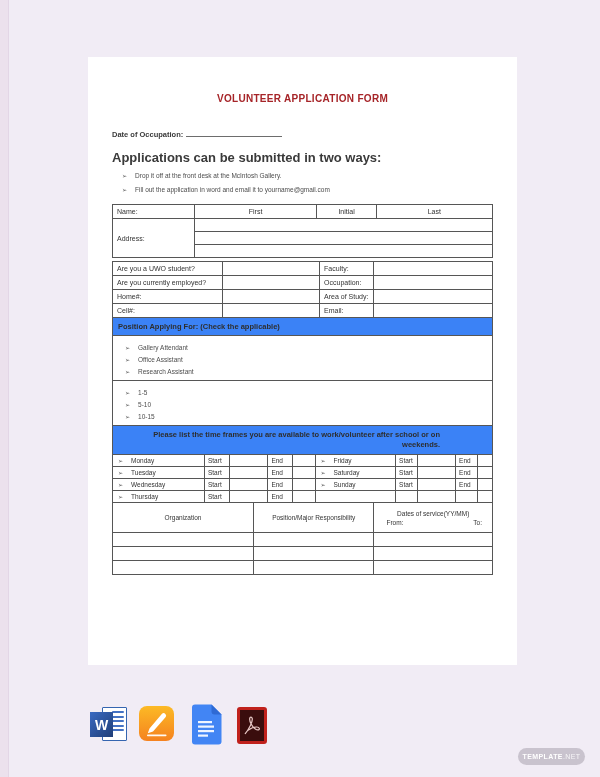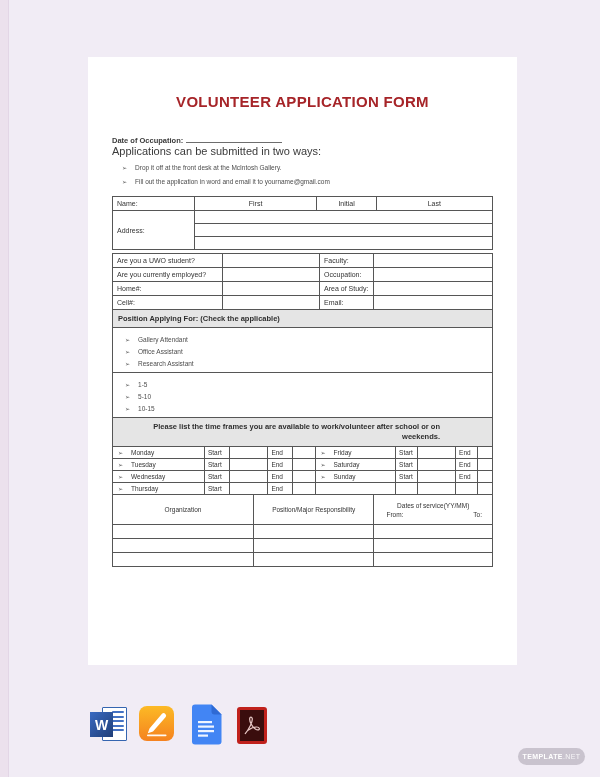--- a/index.html
+++ b/index.html
@@ -11,47 +11,47 @@
   .left-strip {
     position:absolute; left:0; top:0; width:9px; height:777px;
     background:#ece1ed; border-right:1px solid #e3d6e6;
   }
   .page {
     position:absolute; left:88px; top:57px; width:429px; height:608px;
     background:#ffffff;
   }
   .page-inner { padding:30px 24px 0 24px; color:#333; }
   .doc-title {
-    text-align:center; color:#a62428; font-weight:700; font-size:15px;
+    text-align:center; color:#a62428; font-weight:700; font-size:10px;
     letter-spacing:.3px; margin-top:6px;
   }
   .date-row { margin-top:26px; font-size:7.5px; font-weight:700; color:#3a3a3a; }
   .date-underline {
     display:inline-block; width:96px; height:7px;
     border-bottom:1px solid #6d6d6d; margin-left:3px;
   }
-  .ways-head { font-size:11px; font-weight:400; color:#3a3a3a; }
+  .ways-head { margin-top:11px; font-size:13px; font-weight:700; color:#3a3a3a; }
   .way-line { margin-top:7px; padding-left:10px; font-size:6.5px; color:#4c4c4c; }
   .arrow { font-size:6px; color:#555; margin-right:8px; }
 
   .form-area { margin-top:11px; }
   table { width:100%; border-collapse:collapse; table-layout:fixed; }
   td {
     border:1px solid #565656; font-size:7px; color:#333;
     padding:0 4px; height:13px; vertical-align:middle; overflow:hidden; white-space:nowrap;
   }
   .t-name td { height:14px; }
   .t-name .hd { text-align:center; }
   .addr-row td { height:13px; }
   .t-info { margin-top:3px; }
   .t-info td { height:14px; }
   .t-stack { margin-top:-1px; }
 
   .section-header {
-    border:1px solid #565656; margin-top:-1px; background:#e5e5e5;
+    border:1px solid #565656; margin-top:-1px; background:#3b82f6;
     font-size:7.5px; font-weight:700; color:#2e2e2e; padding:4px 5px 4px 5px;
   }
   .section-header.two-line { padding-right:52px; white-space:normal; line-height:10px;text-align:right; }
   .option-box {
     border:1px solid #565656; margin-top:-1px; padding:3px 0 5px 12px; background:#fff;
   }
   .option-line { margin-top:5px; font-size:6.5px; color:#4c4c4c; }
 
   .t-days td { height:12px; font-size:6.5px; padding:0 3px; }
   .t-days .day { padding-left:5px; }

